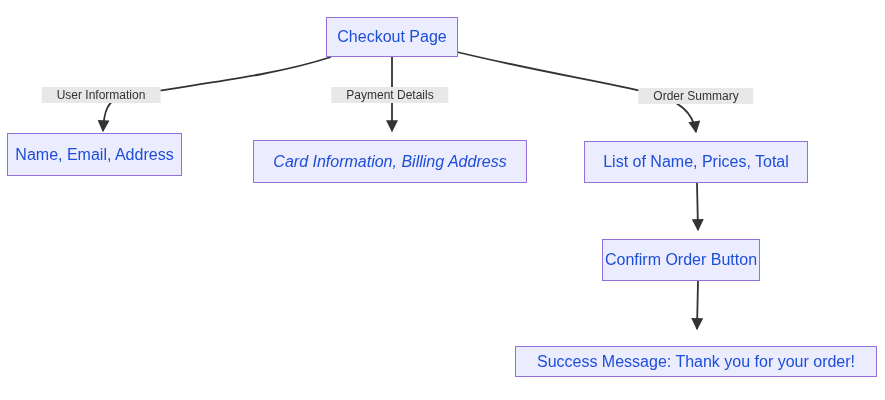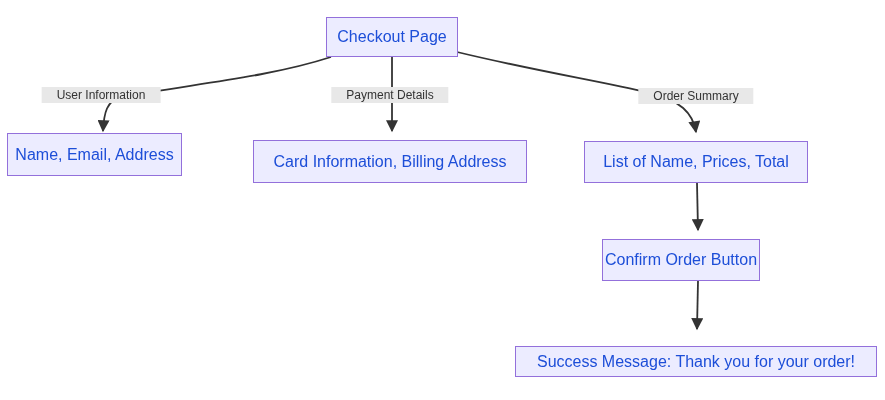--- a/index.html
+++ b/index.html
@@ -45,21 +45,21 @@
     background: #e8e8e8;
     color: #333333;
     font-size: 12px;
     line-height: 1.2;
     padding: 1px 15px;
     white-space: nowrap;
   }
   
   #node-checkout   { left: 326px; top: 17px;  width: 132px; height: 40px; }
   #node-userfields { left: 7px;   top: 125px; width: 175px; height: 43px; margin-top: 8px; }
-  #node-cardfields { left: 253px; top: 140px; width: 274px; height: 43px; }
+  #node-cardfields { left: 253px; top: 140px; width: 274px; height: 43px; font-style: italic; }
   #node-listfields { left: 584px; top: 141px; width: 224px; height: 42px; }
   #node-confirm    { left: 602px; top: 239px; width: 158px; height: 42px; }
   #node-success    { left: 515px; top: 346px; width: 362px; height: 31px; }
   
   #elabel-user    { left: 101px; top: 87px; }
   #elabel-payment { left: 390px; top: 87px; }
   #elabel-order   { left: 696px; top: 88px; }
 </style>
 </head>
 <body>

